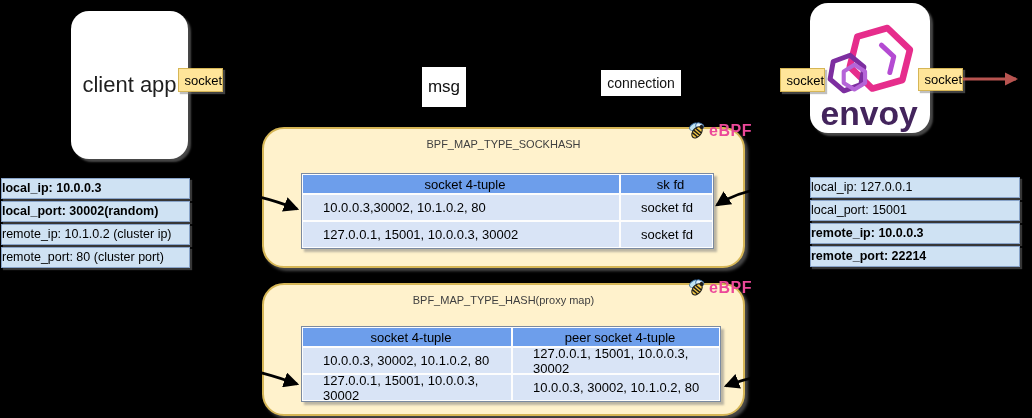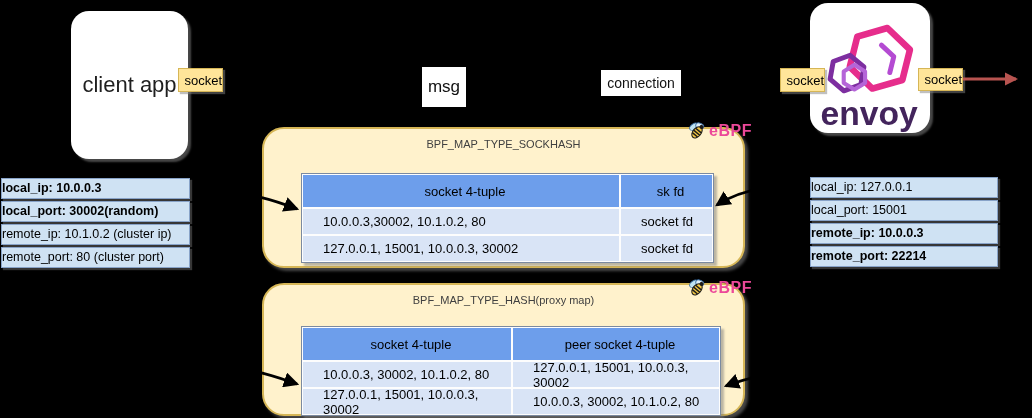--- a/index.html
+++ b/index.html
@@ -28,21 +28,21 @@
   .tag-envoy-left{left:780px;top:68px;width:45px;height:24px;}
   .tag-envoy-right{left:918px;top:68px;width:45px;height:23px;}
   .edge-label{
     position:absolute;background:#fff;color:#111;
     display:flex;align-items:center;justify-content:center;box-sizing:border-box;
   }
   .msg-label{left:422px;top:67px;width:44px;height:40px;font-size:17px;}
   .connection-label{left:601px;top:70px;width:80px;height:26px;font-size:14px;}
   .side-table{position:absolute;display:flex;flex-direction:column;gap:2px;}
   .client-side-table{left:1px;top:178px;width:189px;}
-  .envoy-side-table{left:810px;top:177px;width:188px;}
+  .envoy-side-table{left:810px;top:177px;width:210px;}
   .side-row{
     background:var(--color-side_row_fill,#cfe2f3);
     border:1px solid var(--color-side_row_border,#88a3c8);
     box-shadow:2px 2px 1px rgba(120,120,120,.45);
     height:19px;line-height:19px;font-size:12.5px;
   }
   .side-row.bold{font-weight:bold;}
   .map-box{
     position:absolute;background:var(--color-map_fill,#fff2cc);
     border:2px solid var(--color-map_border,#d6b656);border-radius:22px;
@@ -53,21 +53,21 @@
   .map-title{text-align:center;font-size:11px;color:#404040;margin-top:9px;}
   .map-table{
     position:absolute;display:grid;gap:2px;background:#fdfdfd;padding:1px;
     border:1px solid var(--color-table_border,#7b8aa0);
     box-shadow:3px 3px 2px rgba(120,120,120,.5);box-sizing:border-box;
   }
   .sockhash-table{left:37px;top:44px;width:413px;grid-template-columns:316px 1fr;}
   .proxy-table{left:37px;top:41px;width:420px;grid-template-columns:208px 1fr;}
   .cell{font-size:13px;display:flex;align-items:center;box-sizing:border-box;}
   .cell.head{
-    background:var(--color-header_fill,#6d9eeb);justify-content:center;height:32px;padding-left:8px;
+    background:var(--color-header_fill,#6d9eeb);justify-content:center;height:18px;padding-left:8px;
   }
   .cell.data{
     background:var(--color-row_fill,#d9e4f6);height:25px;padding-left:20px;
   }
   .badge{
     position:absolute;display:flex;align-items:center;gap:1px;z-index:20;
   }
   .badge-top{left:686px;top:119px;}
   .badge-bottom{left:686px;top:276px;}
   .badge-text{font-size:16px;font-weight:bold;color:#ec4899;letter-spacing:.5px;}

